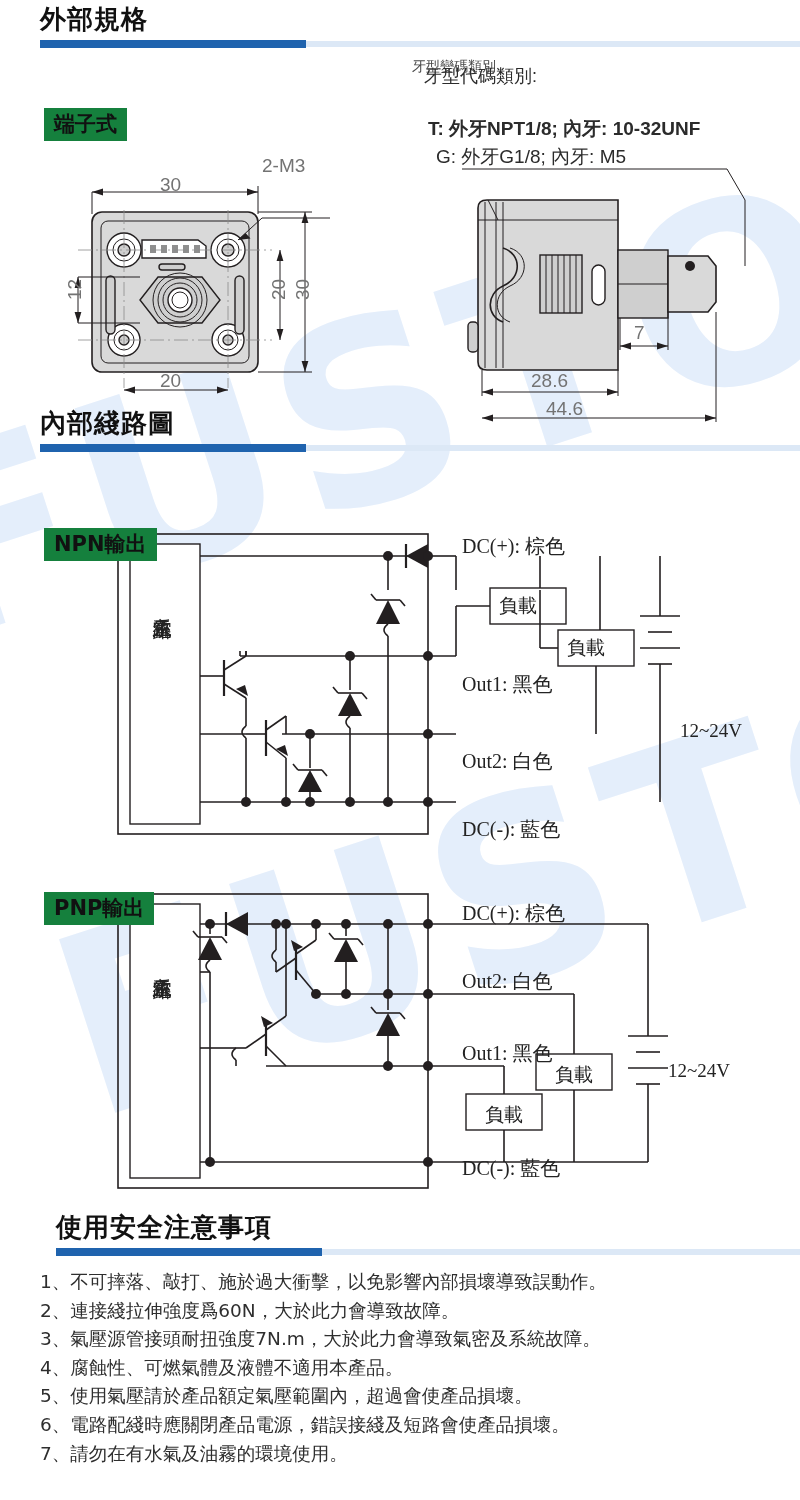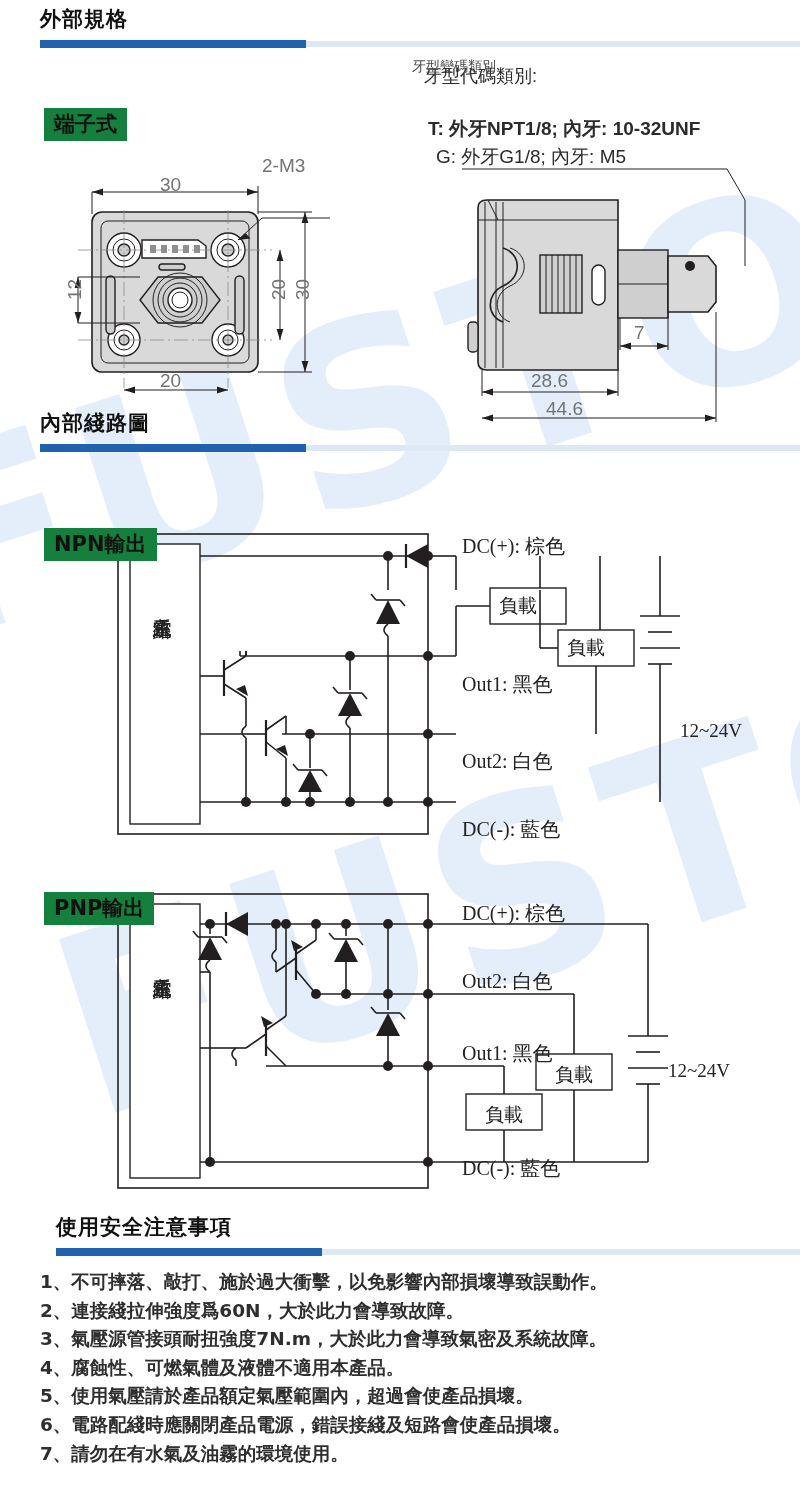--- a/index.html
+++ b/index.html
@@ -19,21 +19,21 @@
   .wm-text{
     font-family:"DejaVu Sans",sans-serif;
     font-weight:bold;font-size:250px;letter-spacing:8px;
     fill:#e4eefb;
   }
 
   
   .sec{position:absolute;z-index:3;}
   .sec-title{
     font-family:"DejaVu Sans","Liberation Sans",sans-serif;
-    font-weight:bold;font-size:21px;line-height:30px;color:#111;
+    font-weight:bold;font-size:26px;line-height:30px;color:#111;
     letter-spacing:1px;margin-left:40px;white-space:nowrap;
   }
   .sec-rule{position:relative;height:8px;margin-top:6px;width:760px;margin-left:40px;}
   .sec-rule .dark{position:absolute;left:0;top:0;height:8px;width:35%;background:#1f63ae;}
   .sec-rule .light{position:absolute;left:35%;top:1px;height:6px;width:65%;background:#dce8f6;}
 
   .badge{
     display:inline-block;background:#15803d;color:#111;
     font-family:"DejaVu Sans","Liberation Sans",sans-serif;
     font-weight:bold;font-size:21px;line-height:26px;
@@ -55,21 +55,21 @@
   .thin{stroke-width:1;}
   .med{stroke-width:1.6;}
   .thick{stroke-width:2.2;}
   .body-fill{fill:#d9d9d9;stroke:#231f20;stroke-width:1.6;}
   .body-fill2{fill:#cfcfcf;stroke:#231f20;stroke-width:1.4;}
   .white{fill:#ffffff;stroke:#231f20;stroke-width:1.4;}
   .blk{fill:#231f20;}
   .center-ln{stroke:#8a8a8a;stroke-width:.8;stroke-dasharray:14 4 2 4;fill:none;}
 
   
-  .notes{position:absolute;left:40px;top:1268px;width:740px;z-index:4;font-weight:bold;}
+  .notes{position:absolute;left:40px;top:1268px;width:740px;z-index:4;}
   .note{
     font-family:"DejaVu Sans","Liberation Sans",sans-serif;
     font-size:18.5px;line-height:28.6px;color:#2e2e2e;white-space:nowrap;
   }
 </style>
 </head>
 <body>
 
 <div class="page">
 

